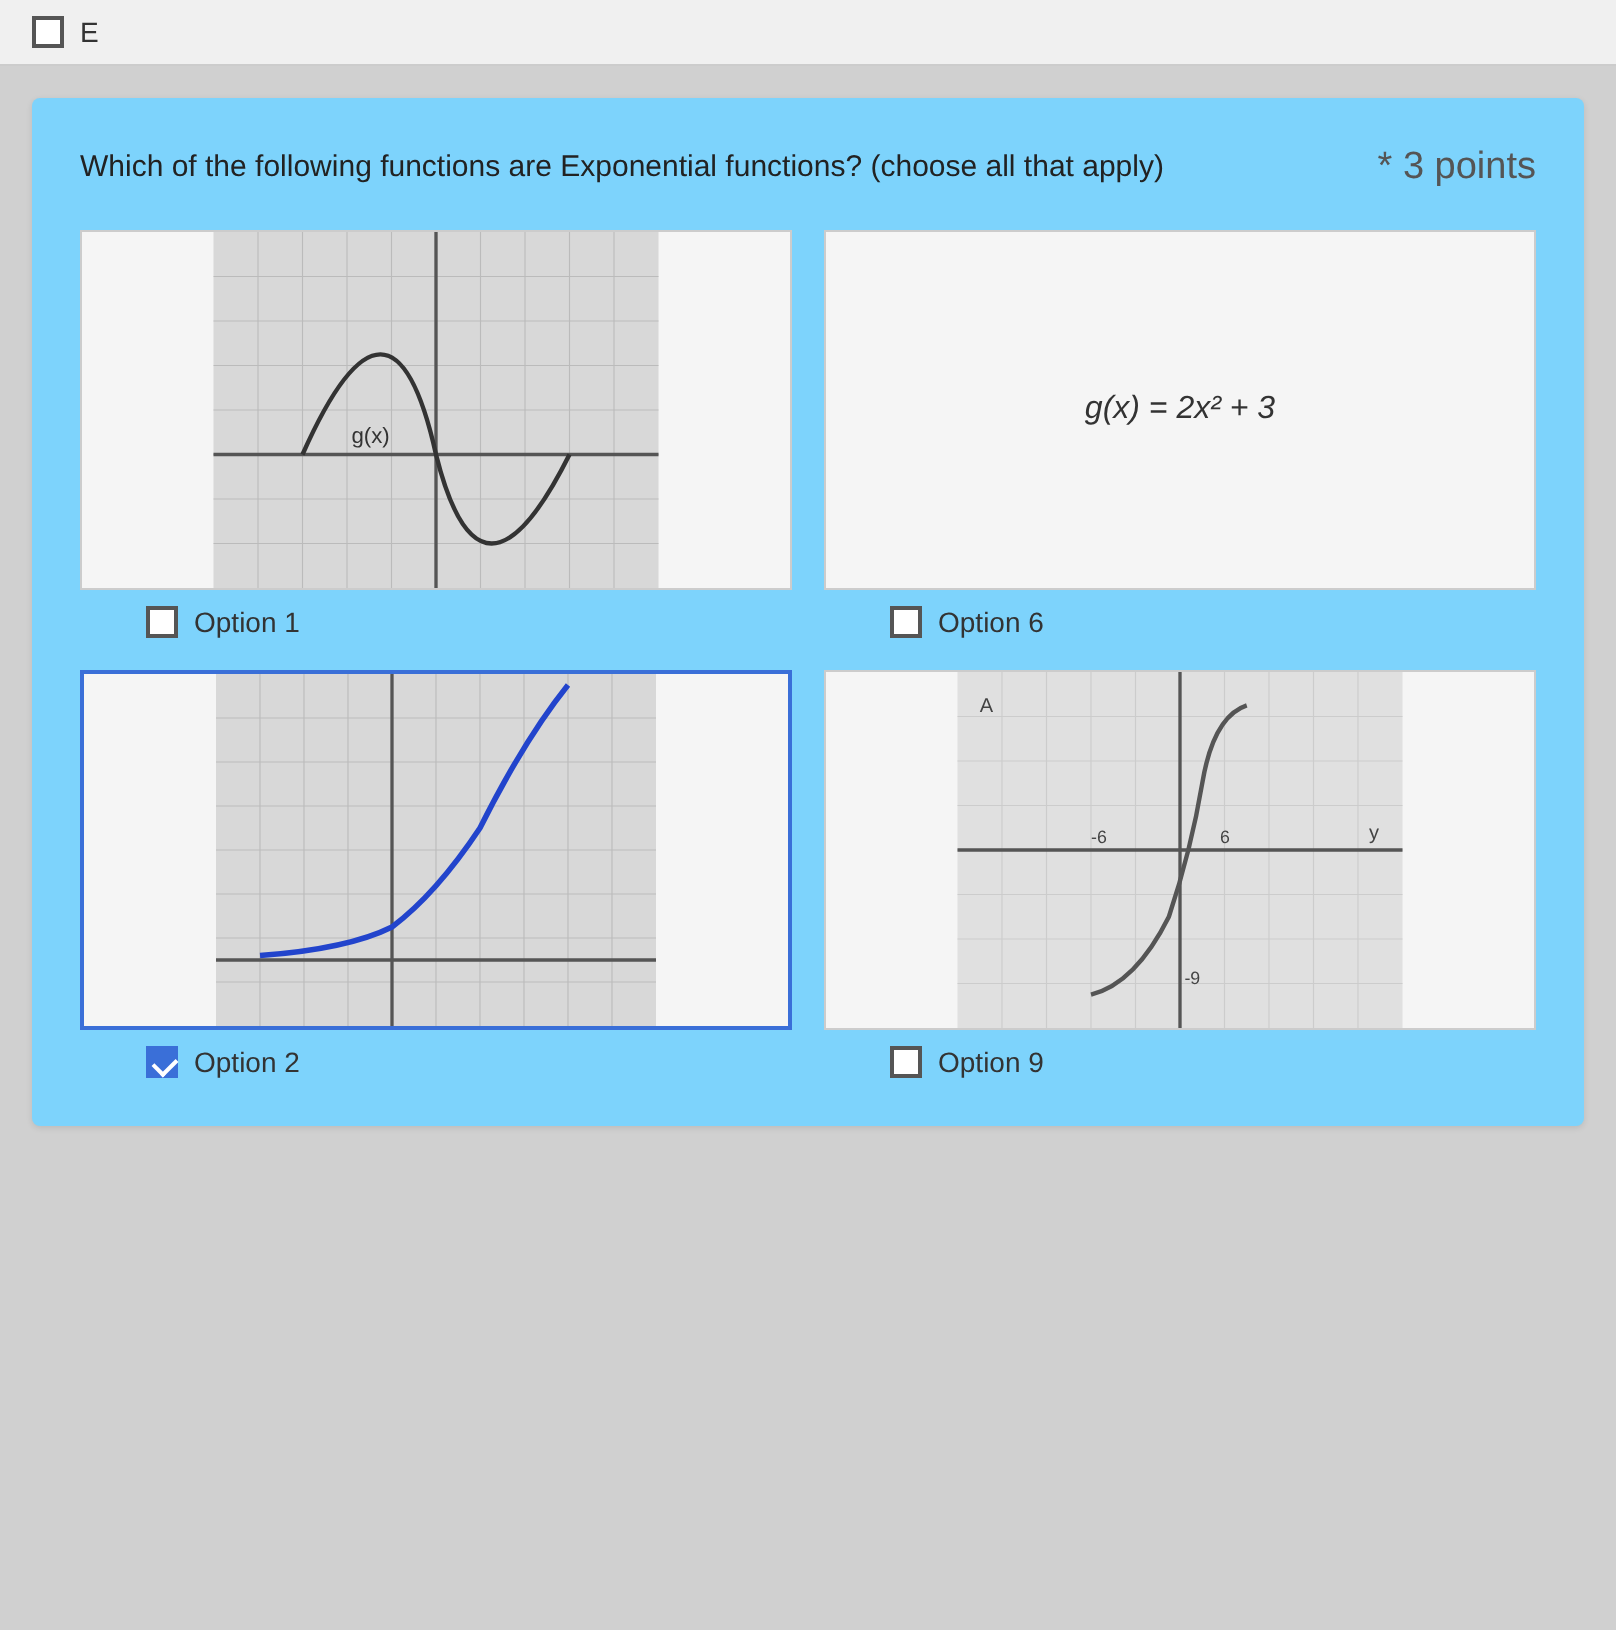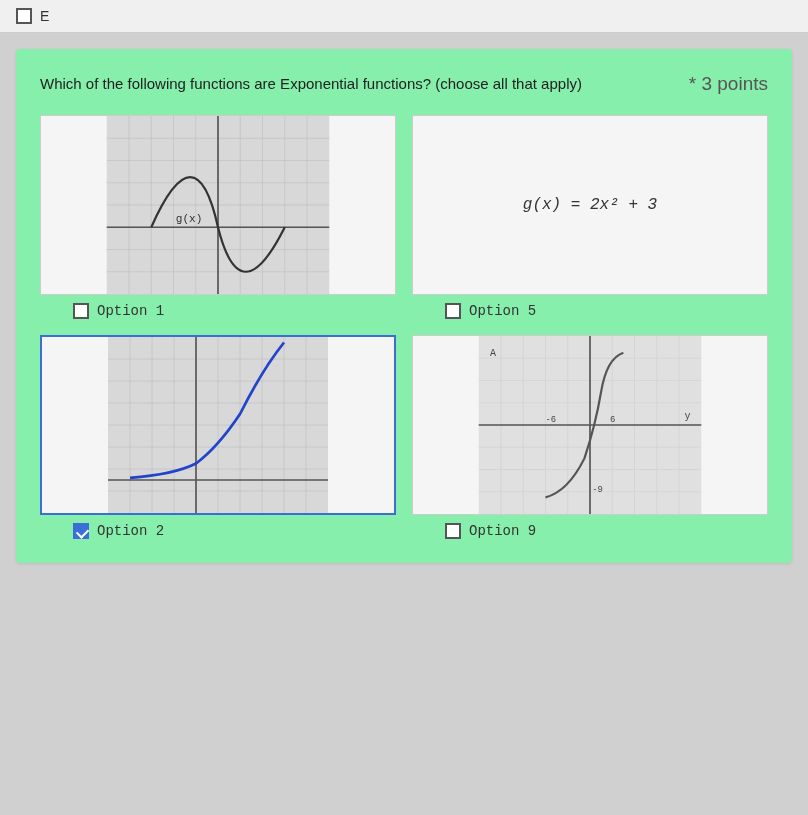--- a/index.html
+++ b/index.html
@@ -27,21 +27,21 @@
       height: 16px;
       border: 2px solid #555;
       background: white;
       display: inline-block;
     }
     .top-label {
       font-size: 14px;
       color: #333;
     }
     .card {
-      background: #86efac;
+      background: #7dd3fc;
       border-radius: 4px;
       margin: 16px;
       padding: 24px;
       width: calc(100% - 32px);
       box-shadow: 0 1px 3px rgba(0,0,0,0.1);
     }
     .question-header {
       display: flex;
       justify-content: space-between;
       align-items: flex-start;
@@ -62,21 +62,20 @@
     }
     .options-grid {
       display: grid;
       grid-template-columns: 1fr 1fr;
       gap: 16px;
     }
     .option-cell {
       display: flex;
       flex-direction: column;
       align-items: flex-start;
-      font-family: Liberation Mono, monospace;
     }
     .option-image-box {
       width: 100%;
       height: 180px;
       border: 1px solid #ccc;
       background: #f5f5f5;
       display: flex;
       align-items: center;
       justify-content: center;
       overflow: hidden;
@@ -185,21 +184,21 @@
         <span class="option-text">Option 1</span>
       </div>
     </div>
 
     <div class="option-cell">
       <div class="option-image-box">
         <span class="formula-box">g(x) = 2x² + 3</span>
       </div>
       <div class="option-label-row">
         <div class="option-checkbox"></div>
-        <span class="option-text">Option 5</span>
+        <span class="option-text">Option 6</span>
       </div>
     </div>
 
     <div class="option-cell">
       <div class="option-image-box selected">
         <svg class="graph-svg" viewBox="0 0 200 160" xmlns="http://www.w3.org/2000/svg">
           <rect width="200" height="160" fill="#d8d8d8"></rect>
           <g stroke="#bbb" stroke-width="0.5">
             <line x1="0" y1="20" x2="200" y2="20"></line>
               <line x1="0" y1="40" x2="200" y2="40"></line>

